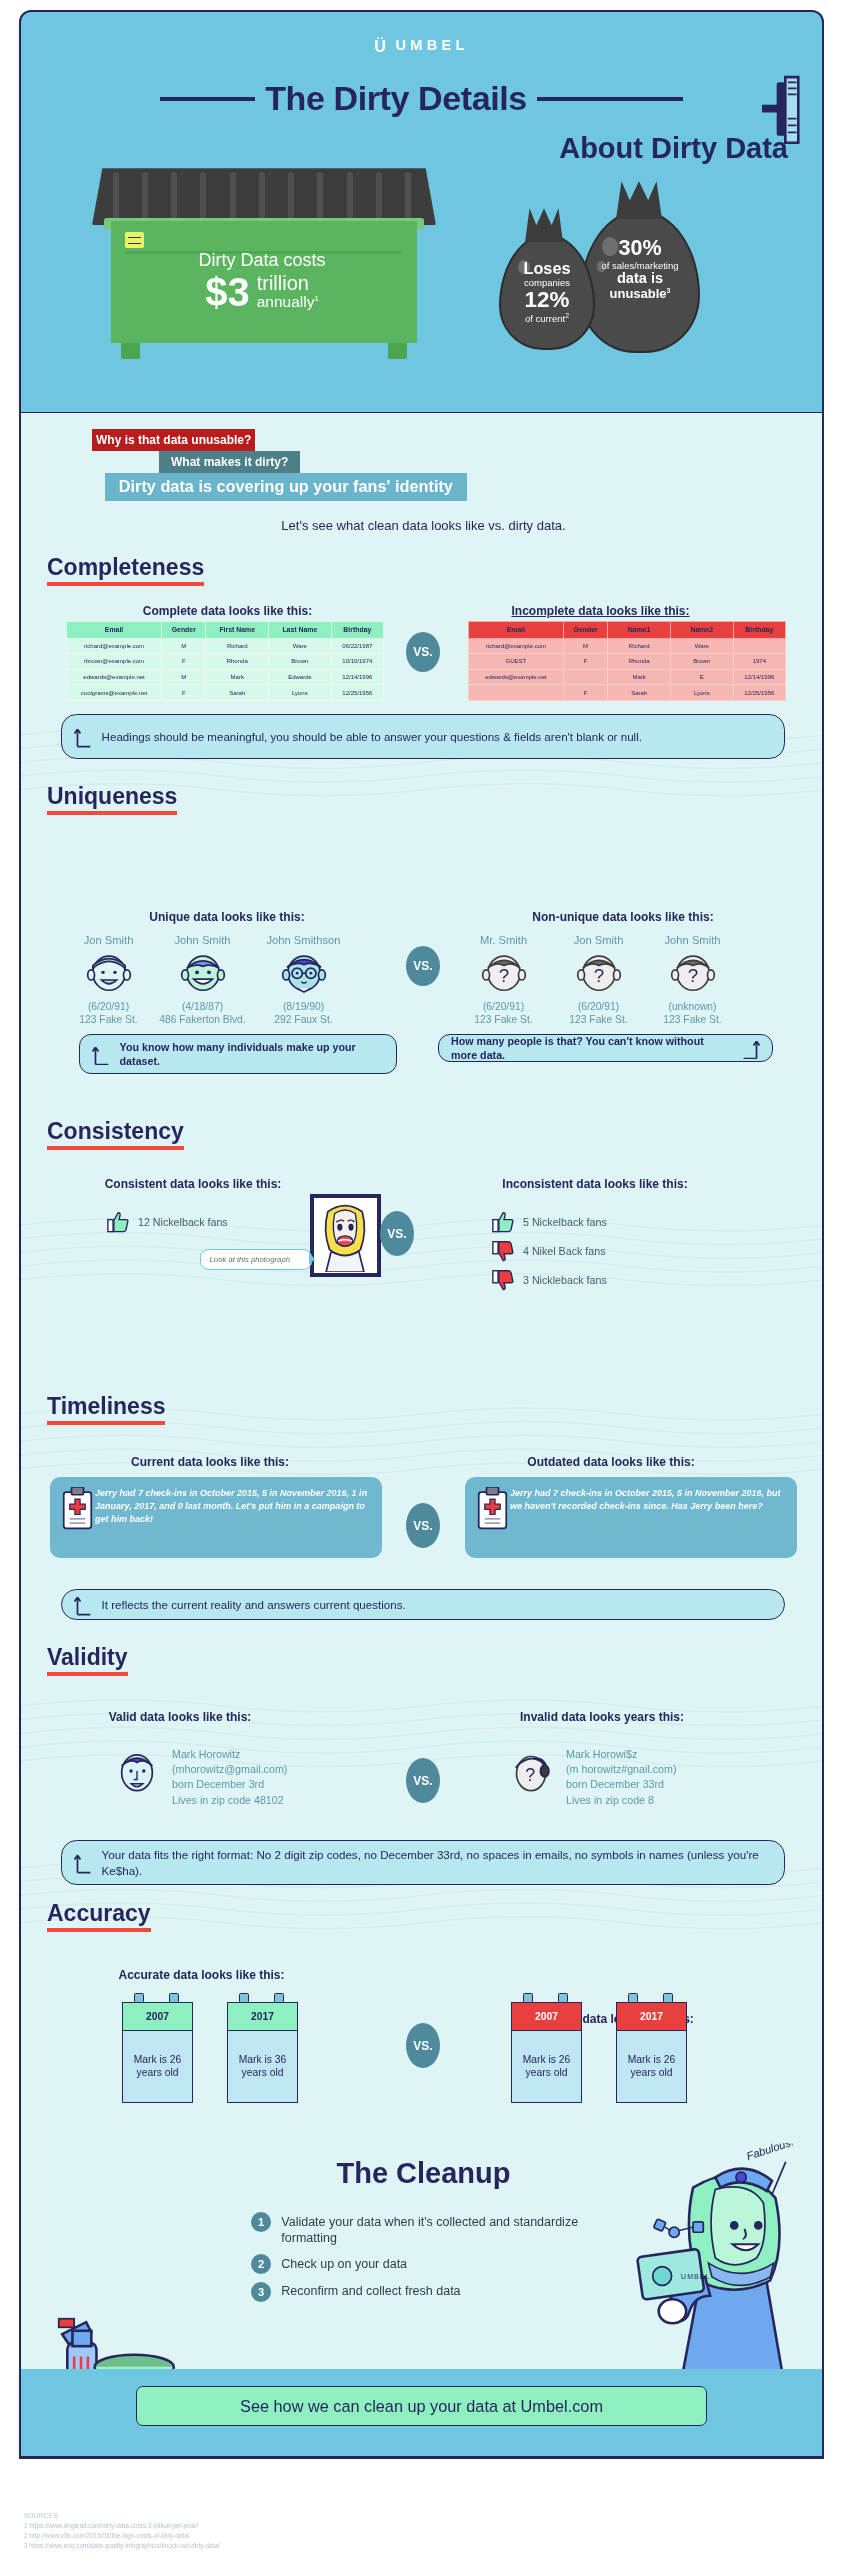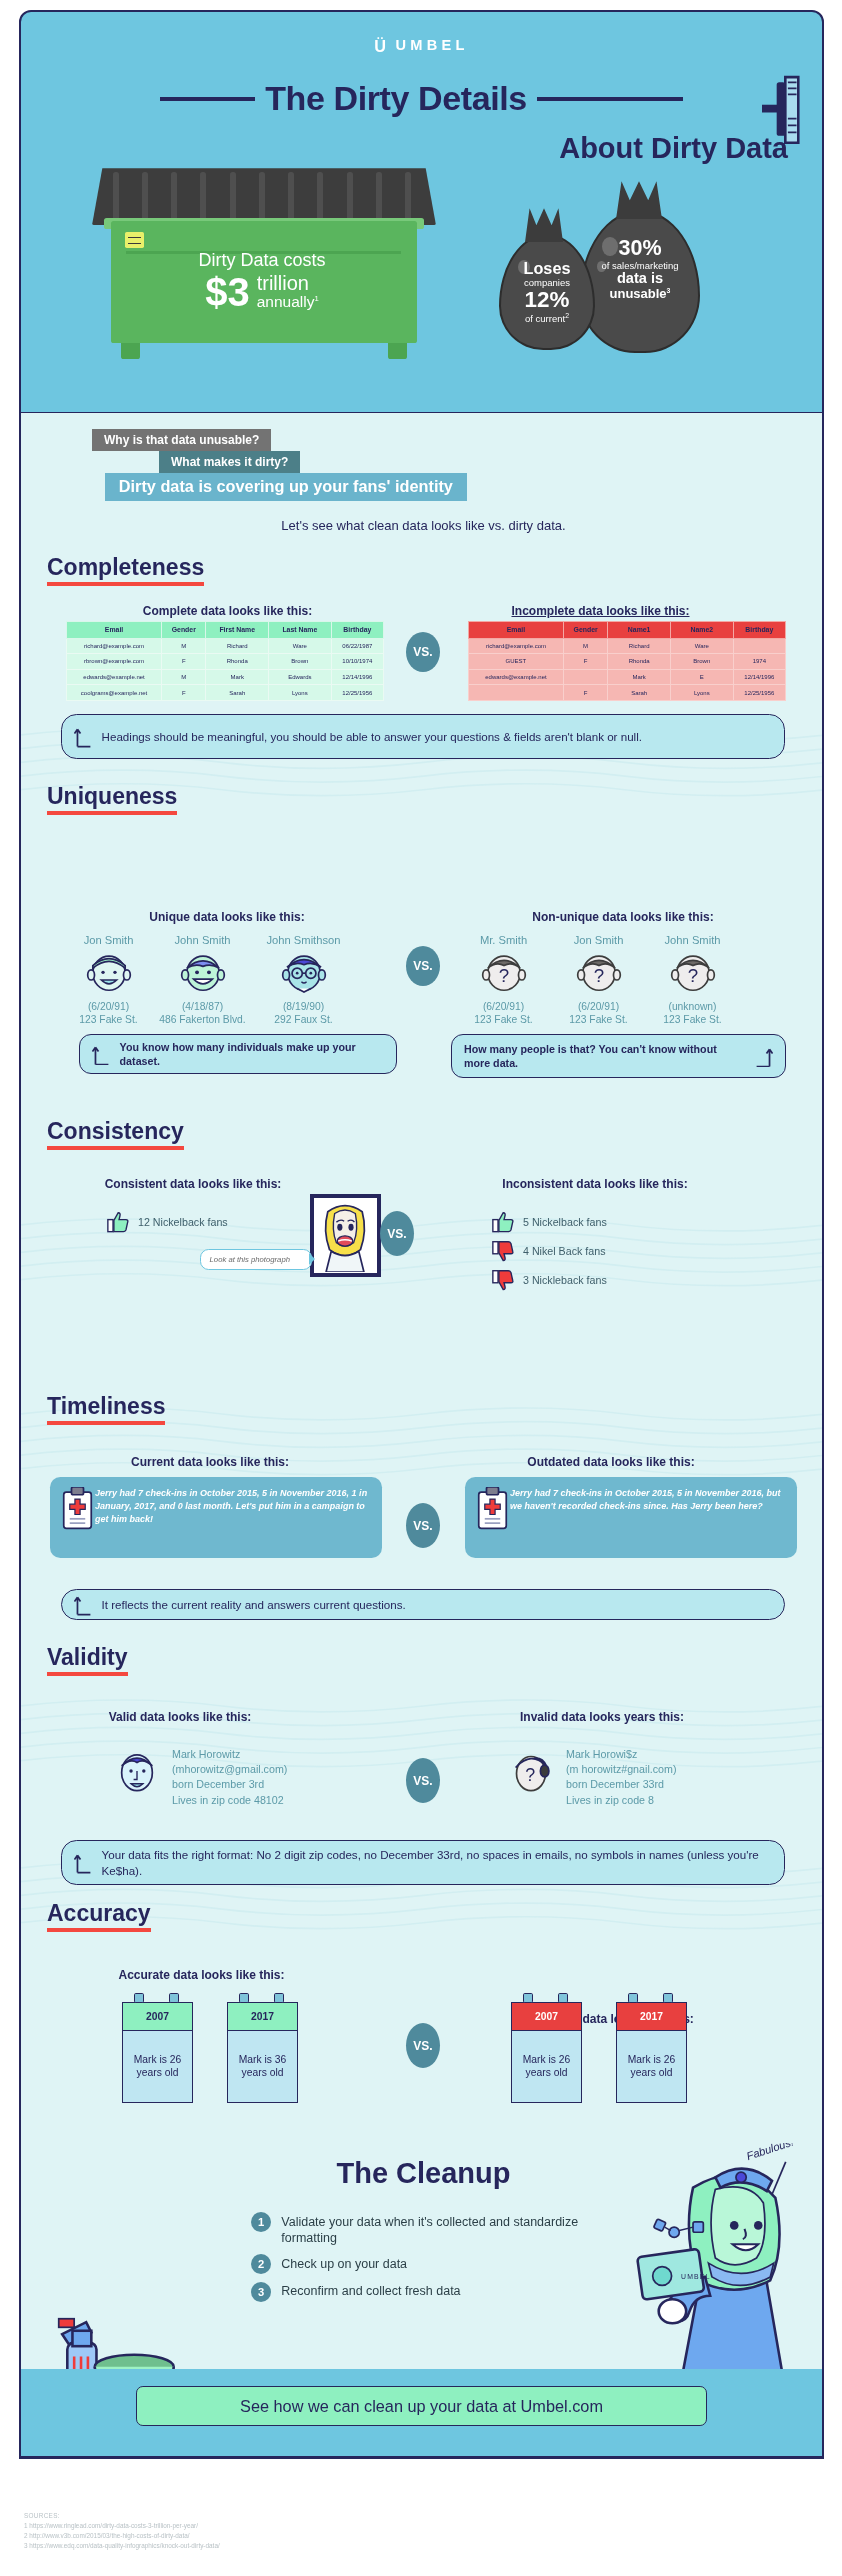--- a/index.html
+++ b/index.html
@@ -71,21 +71,21 @@
 
   
   .body-wrap {
     position: absolute; left: 19px; top: 413px; width: 805px; height: 2045px;
     background: #dff4f5; border-left: 2.6px solid #26265c; border-right: 2.6px solid #26265c;
     overflow: hidden;
   }
   .wave { position: absolute; left: 0; width: 805px; height: 77px; opacity: .55; }
 
   .qbar { position: absolute; color: #fff; font-weight: bold; display: flex; align-items: center; }
-  .q1 { left: 71px; top: 15.5px; height: 22.4px; padding: 0 12px; background: #737373; font-size: 12px; }
+  .q1 { left: 71px; top: 15.5px; height: 22.4px; padding: 0 4px; background: #b91c1c; font-size: 12px; }
   .q2 { left: 138px; top: 38px; height: 22.4px; padding: 0 12px; background: #4c7f88; font-size: 12px; }
   .q3 { left: 84px; top: 60px; height: 27.5px; padding: 0 13.8px; background: #6ab4cc; font-size: 16.3px; }
   .lede { position: absolute; left: 0; top: 105px; width: 805px; text-align: center;
     font-size: 13px; color: #26265c; }
 
   .section-title { position: absolute; font-size: 23px; font-weight: bold; color: #26265c; padding-bottom: 1.7px; }
   .section-title::after { content: ""; display: block; height: 4.3px; background: #f4483f; margin-top: 0.9px; }
 
   .col-head { position: absolute; font-size: 12px; font-weight: bold; color: #26265c; text-align: center; }
 
@@ -496,21 +496,21 @@
       <div class="pmeta">(unknown)</div>
       <div class="pmeta" style="margin-top:0">123 Fake St.</div>
     </div>
 
     <div class="callout small" style="left:58px; top:621px; width:318px; height:40px;">
       <svg class="arrow-up" viewBox="0 0 22 26">
         <path d="M4 25 L19 25 M4 25 L4 5 M4 5 L0.5 10 M4 5 L7.5 10" fill="none" stroke="#26265c" stroke-width="2"></path>
       </svg>
       <span style="font-weight:bold">You know how many individuals make up your dataset.</span>
     </div>
-    <div class="callout small" style="left:430px; top:621px; width:335px; height:44px;">
+    <div class="callout small" style="left:417px; top:621px; width:335px; height:28px;">
       <span style="font-weight:bold; flex:1">How many people is that? You can't know without more data.</span>
       <svg class="arrow-up" viewBox="0 0 22 26">
         <path d="M18 25 L3 25 M18 25 L18 5 M18 5 L14.5 10 M18 5 L21.5 10" fill="none" stroke="#26265c" stroke-width="2"></path>
       </svg>
     </div>
 
     <div class="section-title" style="left:26px; top:705px;">Consistency</div>
     <div class="col-head" style="left:43px; top:764px; width:258px;">Consistent data looks like this:</div>
     <div class="col-head" style="left:428px; top:764px; width:292px;">Inconsistent data looks like this:</div>
     <div class="vs" style="left:359px; top:798px; width:34px; height:45px;">VS.</div>

